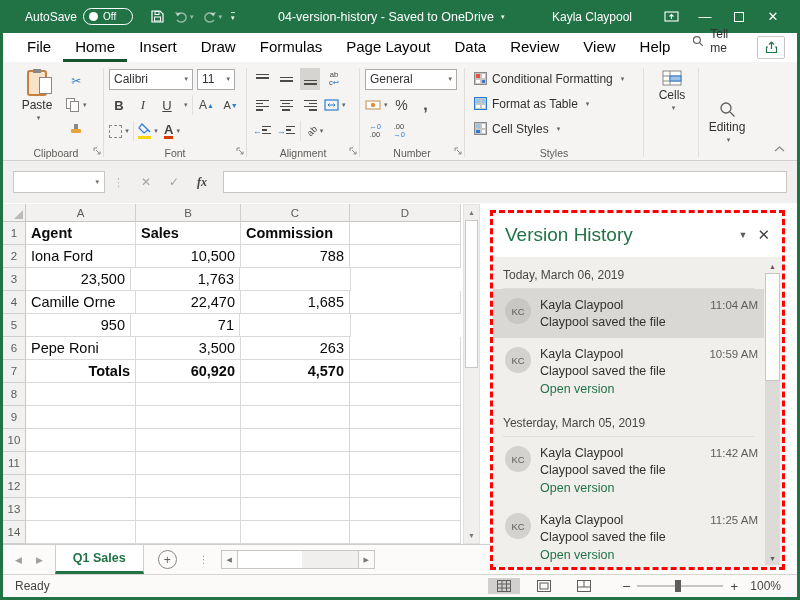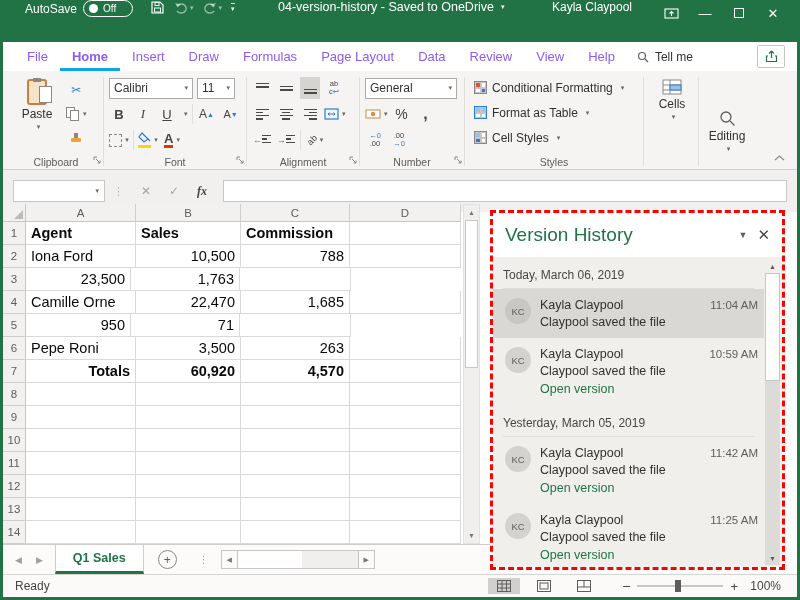--- a/index.html
+++ b/index.html
@@ -4,37 +4,37 @@
 <style>
   * { box-sizing: border-box; margin: 0; padding: 0; }
   html,body { background:#e8e8e8; }
   .window {
     position: relative; width: 800px; height: 600px; background:#fff;
     font-family: "Liberation Sans", "DejaVu Sans", sans-serif; font-size: 12px; color:#323130;
     border-left:3px solid #217346; border-right:3px solid #217346; border-bottom:3px solid #217346;
     overflow: hidden;
   }
   
-  .titlebar { height:42px; background:#217346; color:#fff; display:flex; align-items:flex-start; padding:0 8px; gap:9px; }
+  .titlebar { height:33px; background:#217346; color:#fff; display:flex; align-items:center; padding:0 8px; gap:9px; }
   .autosave { display:flex; align-items:center; gap:6px; font-size:12px; margin-left:14px; }
   .toggle { width:50px; height:17px; border:1px solid #fff; border-radius:9px; display:flex; align-items:center; gap:5px; padding:0 5px; }
   .knob { width:9px; height:9px; background:#fff; border-radius:50%; }
   .toggle .st { font-size:10px; }
   .qat { display:flex; align-items:center; gap:9px; margin-left:8px; }
   .qbtn { display:flex; align-items:center; gap:2px; }
   .dd-w { font-size:7px; color:rgba(255,255,255,.55); }
   .tb-title { flex:1; text-align:center; font-size:12.5px; display:flex; justify-content:center; align-items:center; gap:7px; white-space:nowrap; }
   .tb-user { font-size:12px; margin:0 14px 0 4px; }
   .winctl { display:flex; gap:2px; }
   .wbtn { width:32px; height:26px; display:flex; align-items:center; justify-content:center; font-size:13px; }
   .maxbox { width:10px; height:10px; border:1px solid #fff; }
   
   .tabrow { height:29px; background:#fff; display:flex; align-items:flex-end; padding:0 12px; }
-  .rtab { padding:6px 12px 7px; font-size:13px; color:#8b5cf6; white-space:nowrap; }
-  .rtab.active { font-weight:bold; border-bottom:3px solid #0ea5e9; padding-bottom:4px; }
+  .rtab { padding:6px 12px 7px; font-size:15px; color:#000000; white-space:nowrap; }
+  .rtab.active { font-weight:normal; border-bottom:3px solid #14532d; padding-bottom:4px; }
   .tellme { display:flex; align-items:center; gap:6px; padding:6px 10px 7px; }
   .share { margin-left:auto; width:28px; height:23px; border:1px solid #c8c6c4; border-radius:2px; display:flex; align-items:center; justify-content:center; margin-bottom:3px; background:#fff; }
   
   .ribbon { height:99px; background:#f5f4f2; border-bottom:1px solid #d2d0ce; display:flex; padding:3px 4px 0 6px; position:relative; }
   .group { position:relative; padding:1px 5px 16px; display:flex; flex-direction:column; }
   .glabel { position:absolute; bottom:1px; left:0; right:0; text-align:center; font-size:10.5px; color:#5d5b58; }
   .launcher { position:absolute; bottom:2px; right:2px; }
   .gsep { width:1px; background:#e1dfdc; margin:3px 0; }
   .rowline { display:flex; align-items:center; gap:4px; height:26px; }
   .combo { background:#fff; border:1px solid #acaba9; height:21px; display:flex; align-items:center; padding:0 4px; font-size:12px; color:#333; }

